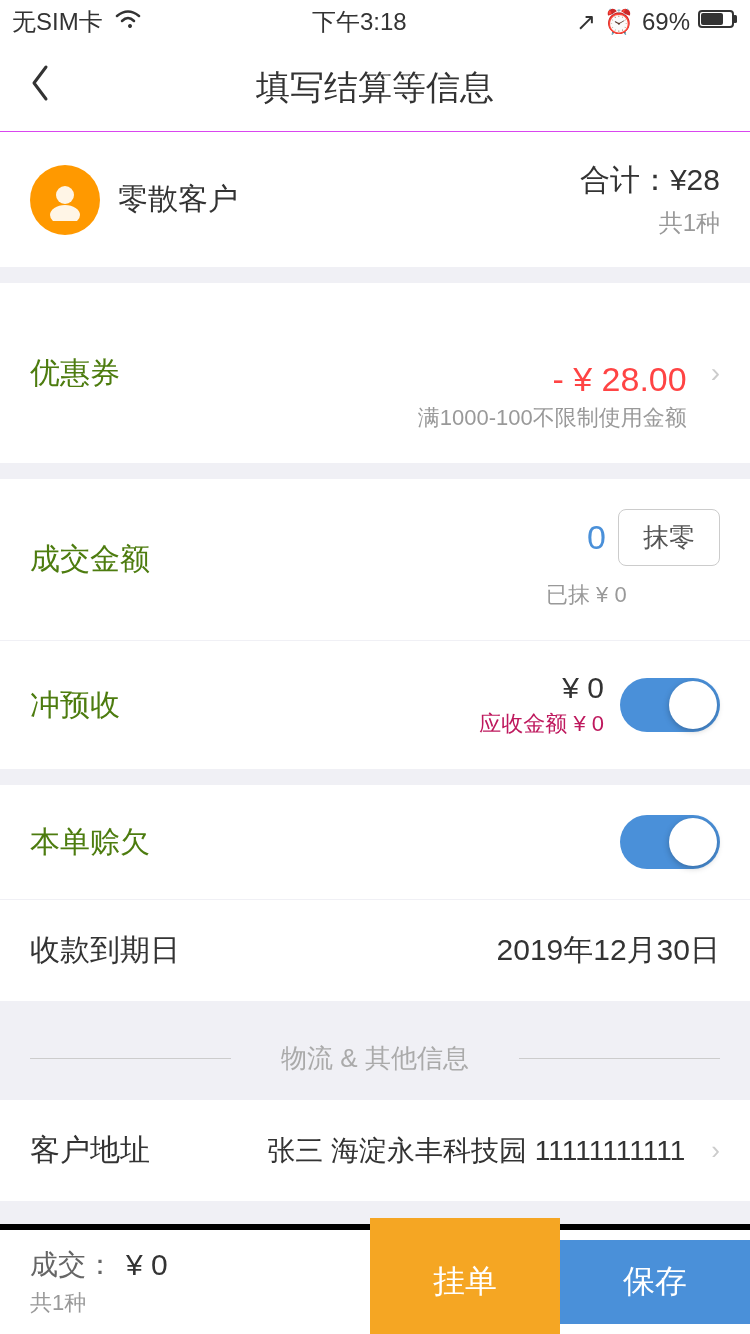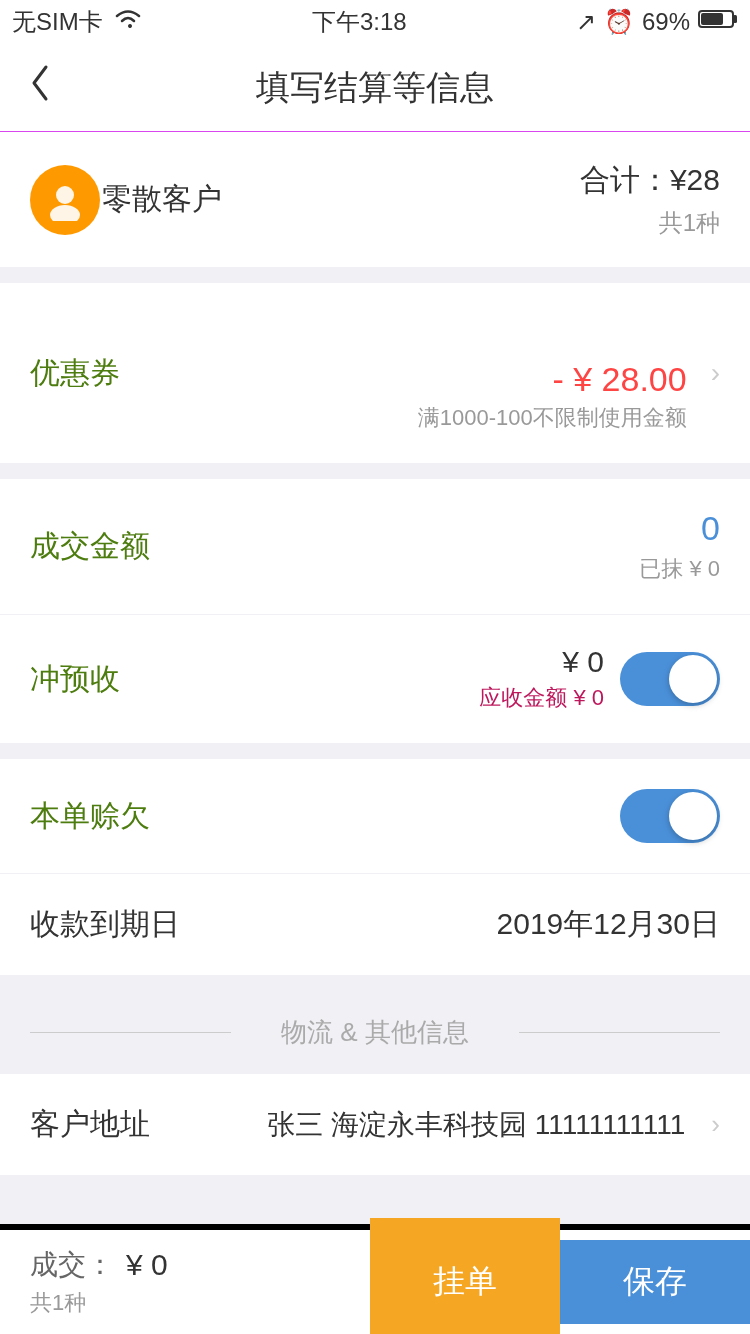--- a/index.html
+++ b/index.html
@@ -61,21 +61,21 @@
       background: #fff;
       padding: 28px 30px;
       margin-bottom: 16px;
       display: flex;
       align-items: center;
       justify-content: space-between;
     }
     .customer-left {
       display: flex;
       align-items: center;
-      gap: 2px;
+      gap: 18px;
     }
     .avatar {
       width: 70px;
       height: 70px;
       border-radius: 50%;
       background: #f90;
       display: flex;
       align-items: center;
       justify-content: center;
       font-size: 40px;
@@ -384,22 +384,23 @@
   </div>
 
   <div class="section">
 
     <div class="row">
       <span class="row-label">成交金额</span>
       <div class="row-right">
         <div>
           <div style="display:flex; align-items:center; gap:12px; justify-content:flex-end;">
             <span class="amount-input">0</span>
+            <button class="round-zero-btn">抹零</button>
           </div>
-          <div class="already-rounded" style="text-align:center; margin-top:6px;">已抹  ¥ 0</div>
+          <div class="already-rounded" style="text-align:left; margin-top:14px;">已抹  ¥ 0</div>
         </div>
       </div>
     </div>
 
     <div class="row">
       <span class="row-label">冲预收</span>
       <div class="row-right">
         <div class="amount-col">
           <div class="amount-main">¥ 0</div>
           <div class="amount-sub">应收金额 ¥ 0</div>

